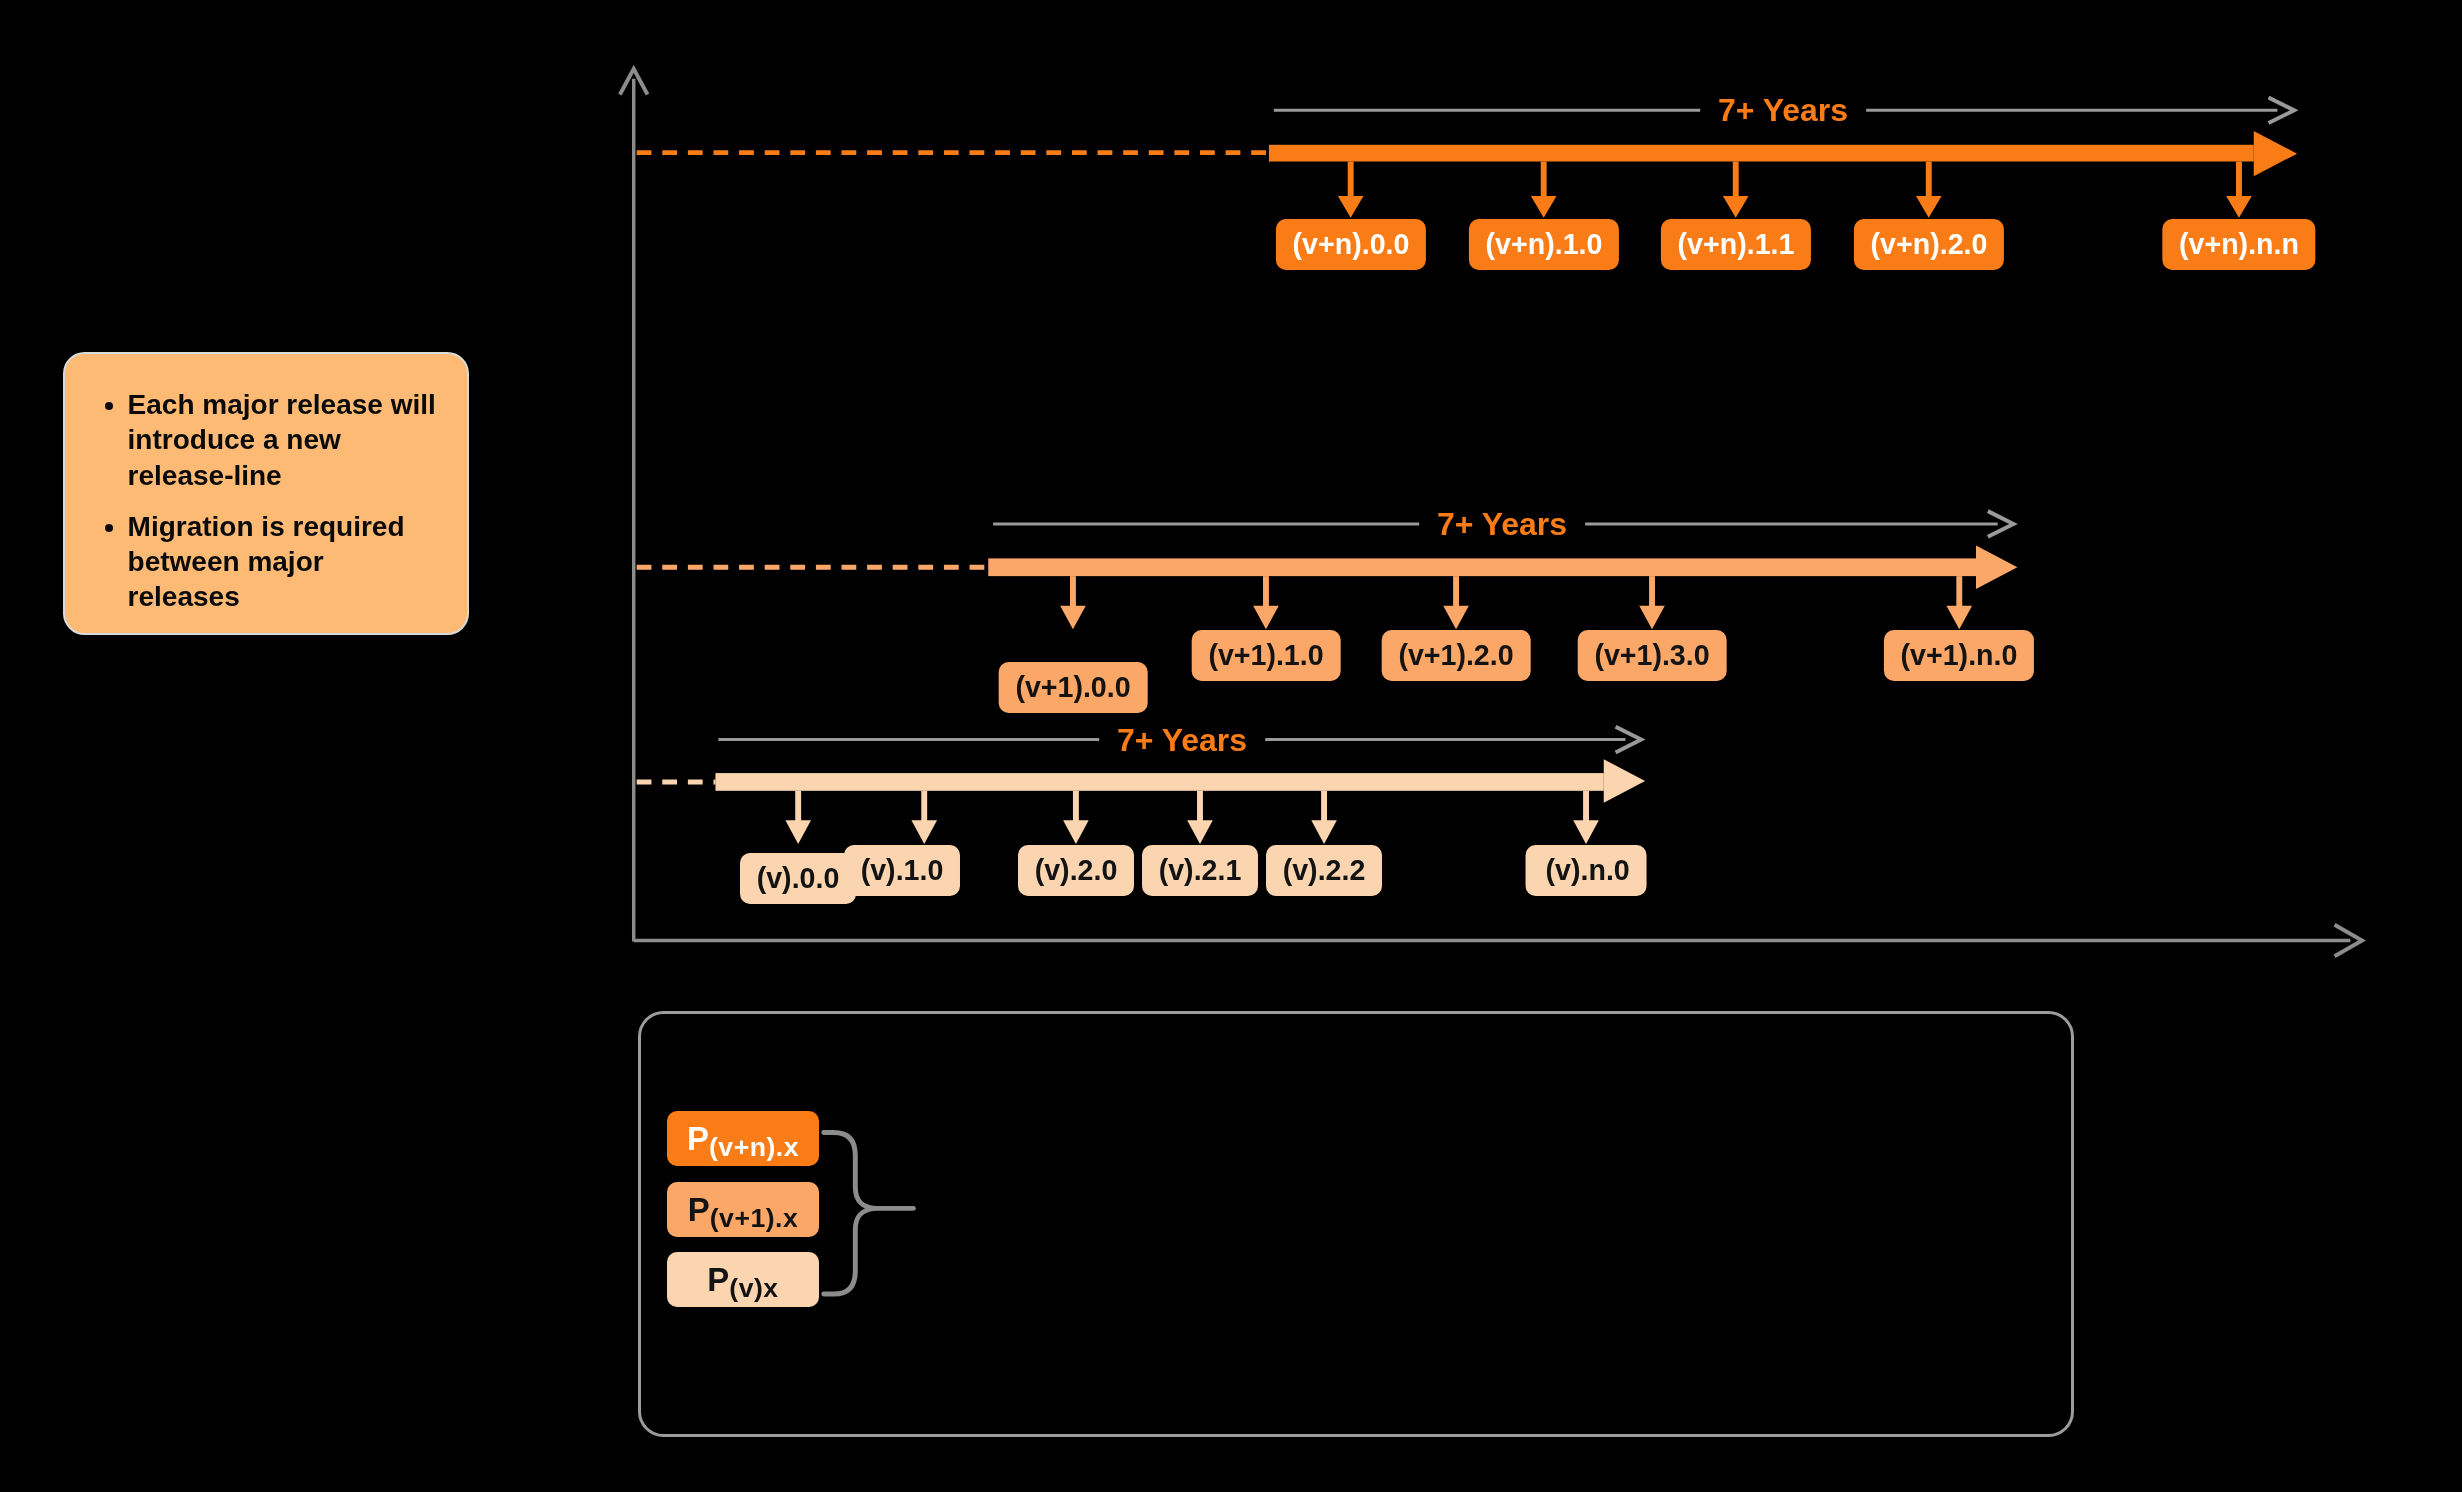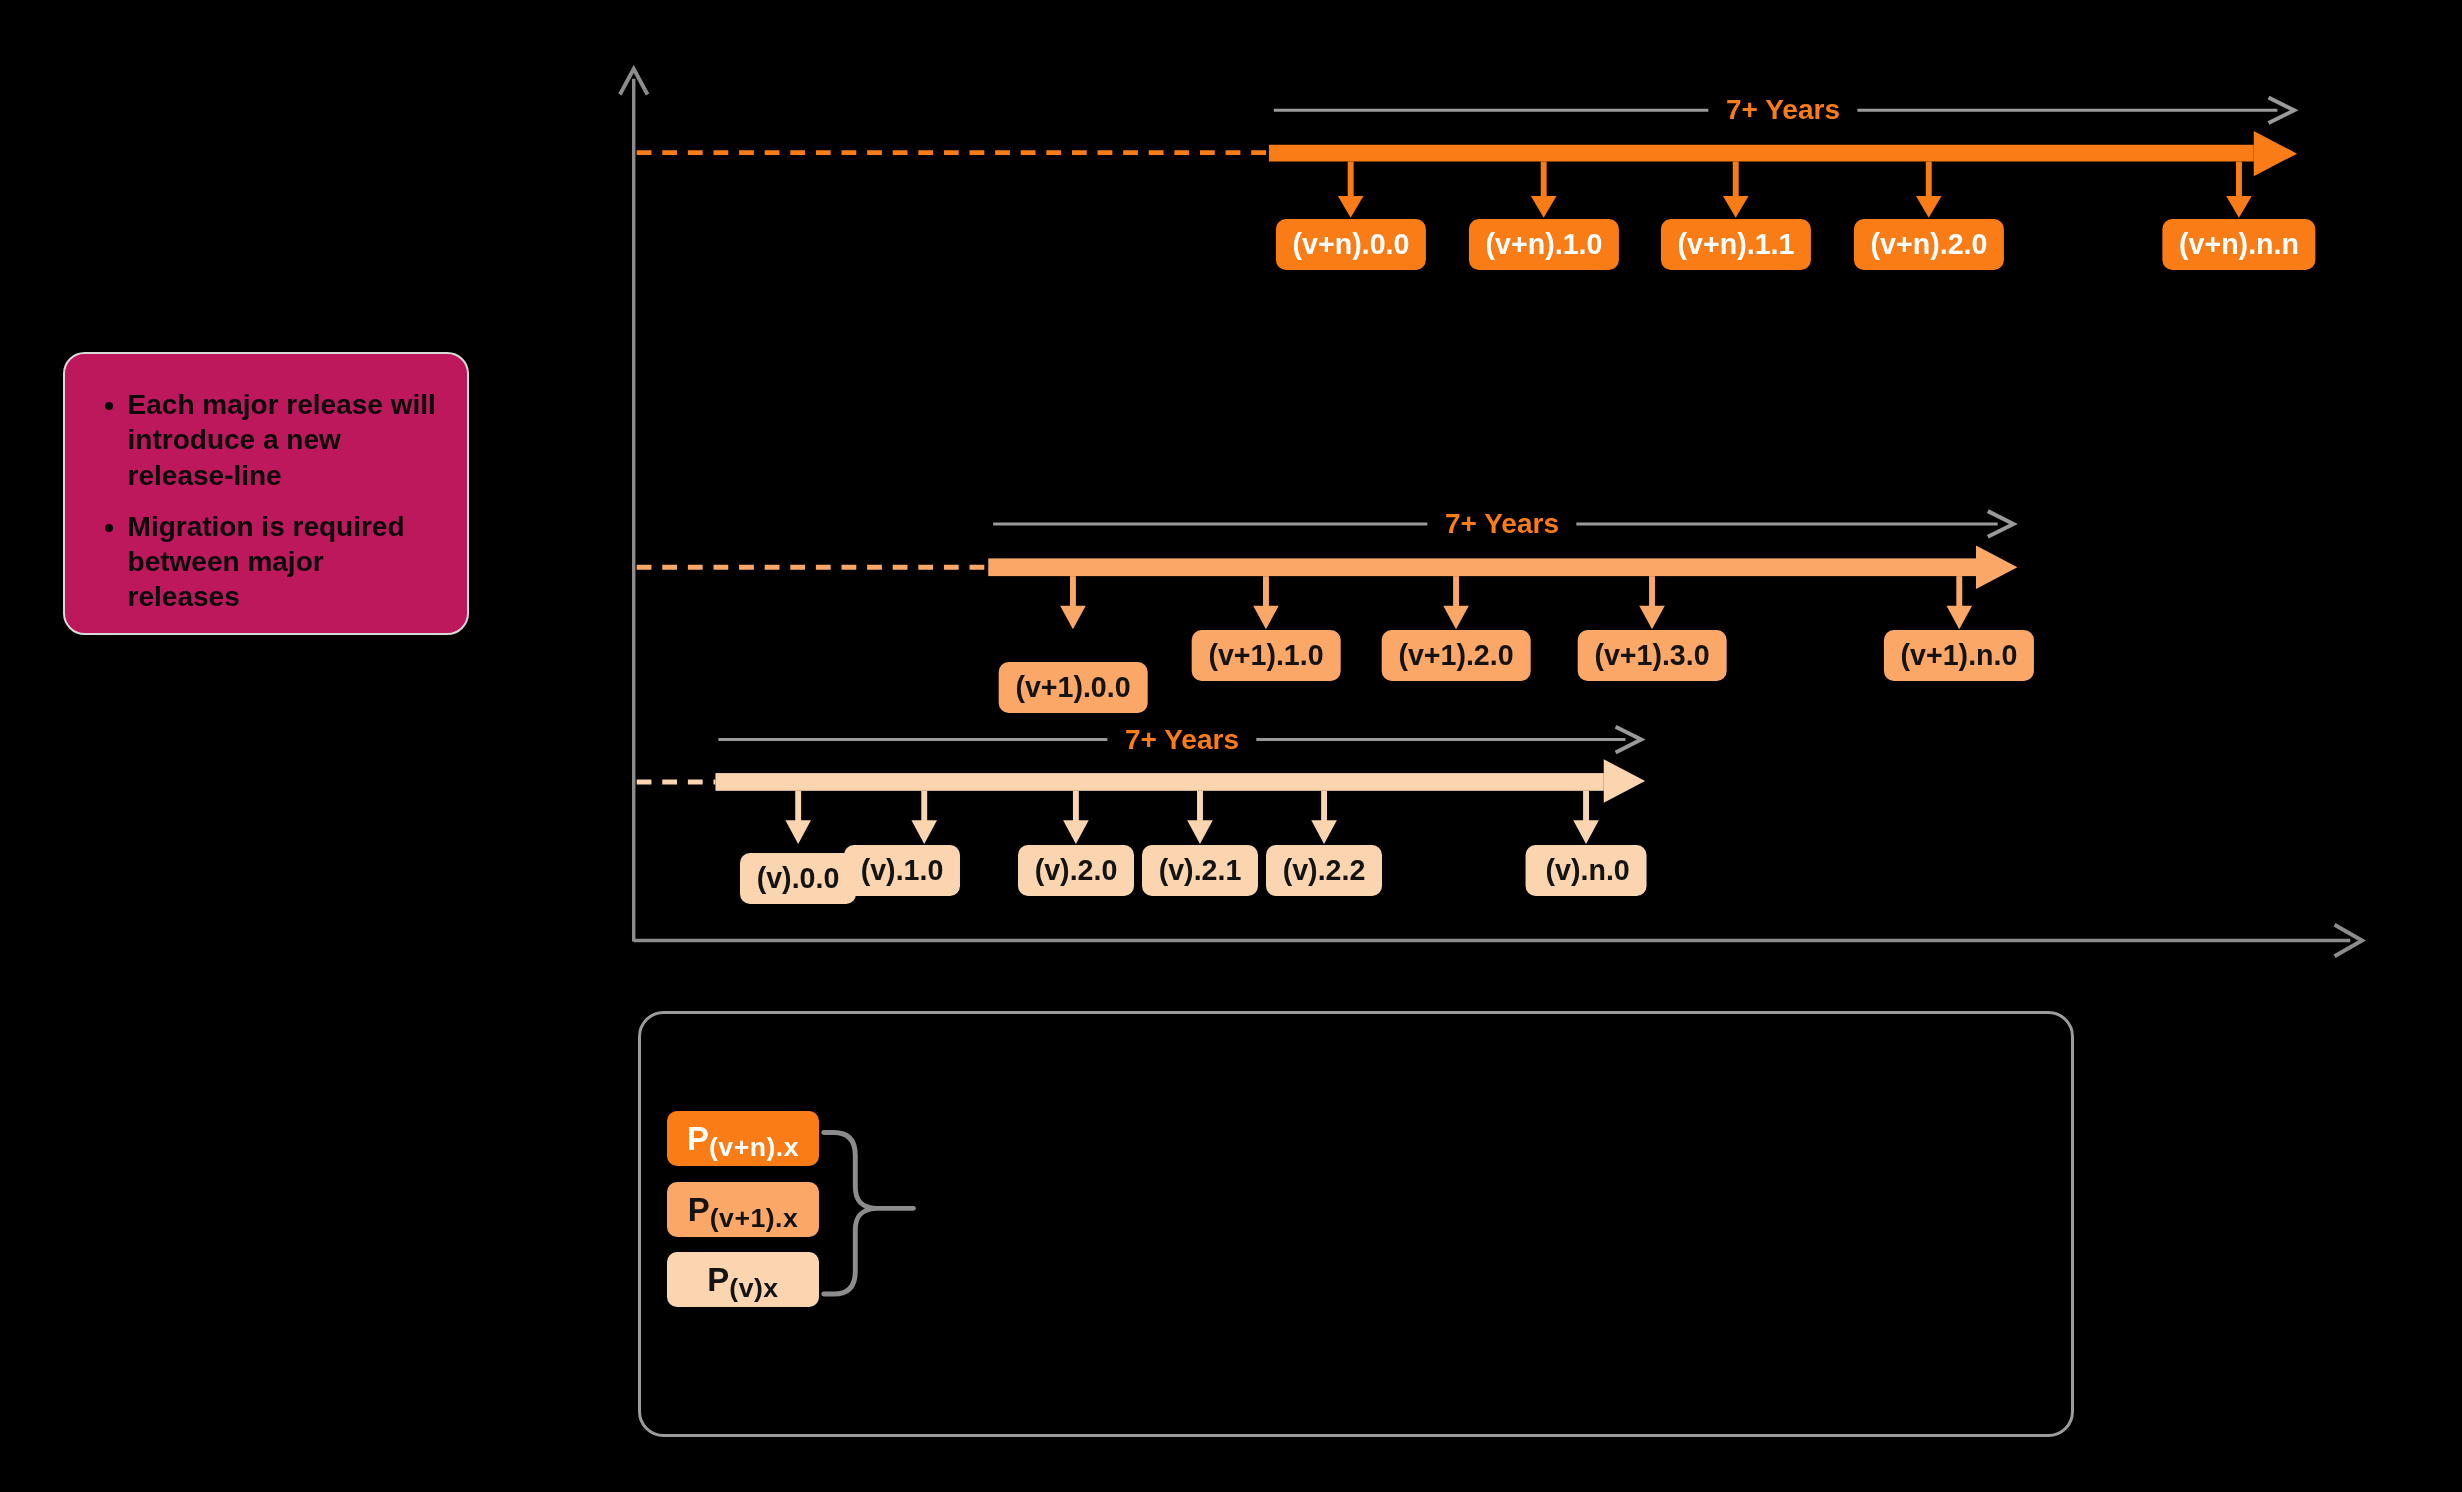--- a/index.html
+++ b/index.html
@@ -18,21 +18,21 @@
   #linework {
     position: absolute;
     left: 0; top: 0;
   }
   
   .note-box {
     position: absolute;
     left: 63px; top: 352px;
     width: 406px; height: 283px;
     box-sizing: border-box;
-    background: #be185d;
+    background: #fdba74;
     border: 2px solid #D9D9D7;
     border-radius: 21.7px;
     padding: 33px 25.6px 0 27.6px;
   }
   .note-box ul {
     margin: 0;
     padding-left: 35px;
   }
   .note-box li {
     font-size: 28px;
@@ -40,21 +40,21 @@
     line-height: 1.26;
     color: #0A0A0A;
     margin-bottom: 15.8px;
   }
   
   .year-label {
     position: absolute;
     transform: translate(-50%, -50%);
     background: #000000;
     color: #F97C16;
-    font-size: 28px;
+    font-size: 32px;
     font-weight: bold;
     padding: 2px 17.7px;
     white-space: nowrap;
   }
   
   .vbox {
     position: absolute;
     transform: translateX(-50%);
     height: 51px;
     padding: 0 16.7px;

